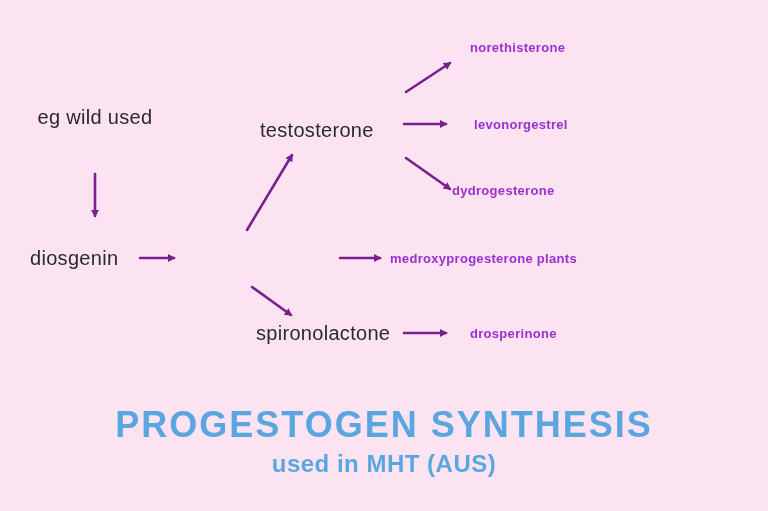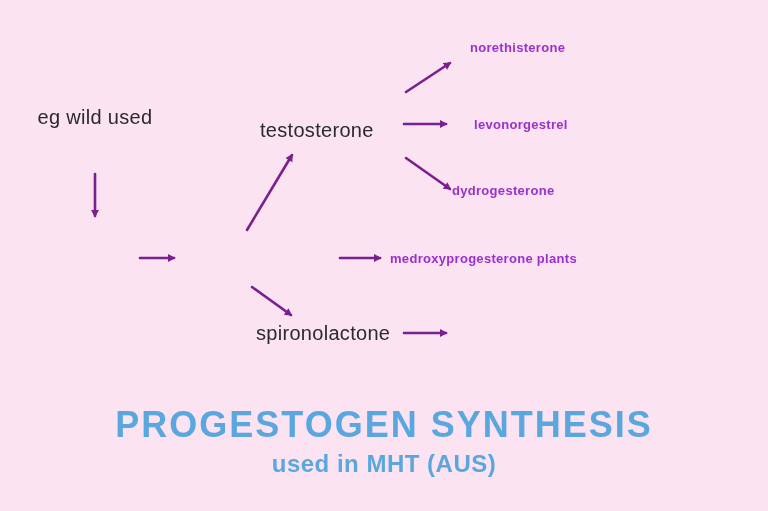--- a/index.html
+++ b/index.html
@@ -93,31 +93,33 @@
     <line x1="406" y1="158" x2="450" y2="189" marker-end="url(#ah)"></line>
     <line x1="340" y1="258" x2="380" y2="258" marker-end="url(#ah)"></line>
     <line x1="252" y1="287" x2="291" y2="315" marker-end="url(#ah)"></line>
     <line x1="404" y1="333" x2="446" y2="333" marker-end="url(#ah)"></line>
   </svg>
 
   <div class="node black centered" style="left:20px; top:104px; width:150px;">
     <div>eg wild used</div>
   </div>
 
+  <div class="node black" style="left:30px; top:245px;">diosgenin</div>
 
 
   <div class="node black" style="left:260px; top:117px;">testosterone</div>
 
   <div class="node purple" style="left:470px; top:35px;">norethisterone</div>
 
   <div class="node purple" style="left:474px; top:112px;">levonorgestrel</div>
 
   <div class="node purple" style="left:452px; top:178px;">dydrogesterone</div>
 
   <div class="node purple" style="left:390px; top:246px;">medroxyprogesterone plants</div>
 
   <div class="node black" style="left:240px; top:320px;margin-left:16px;">spironolactone</div>
 
+  <div class="node purple" style="left:470px; top:321px;">drosperinone</div>
 
   <div class="title-block title-main">PROGESTOGEN SYNTHESIS</div>
   <div class="title-block title-sub">used in MHT (AUS)</div>
 
 </div>
 
 </body></html>

